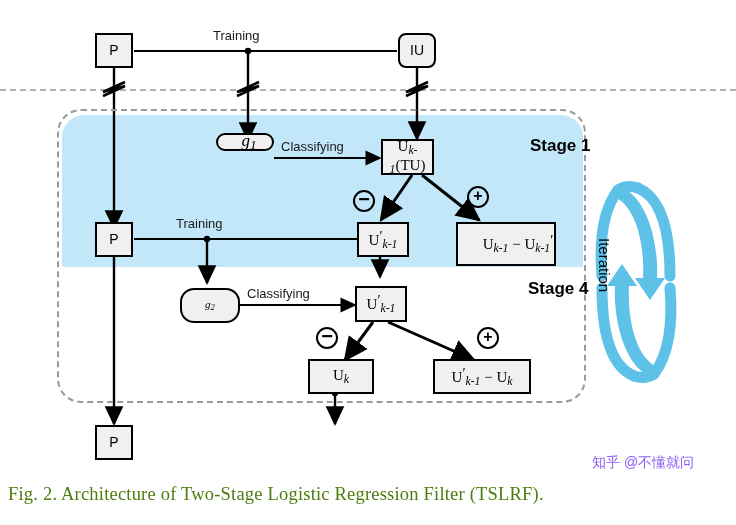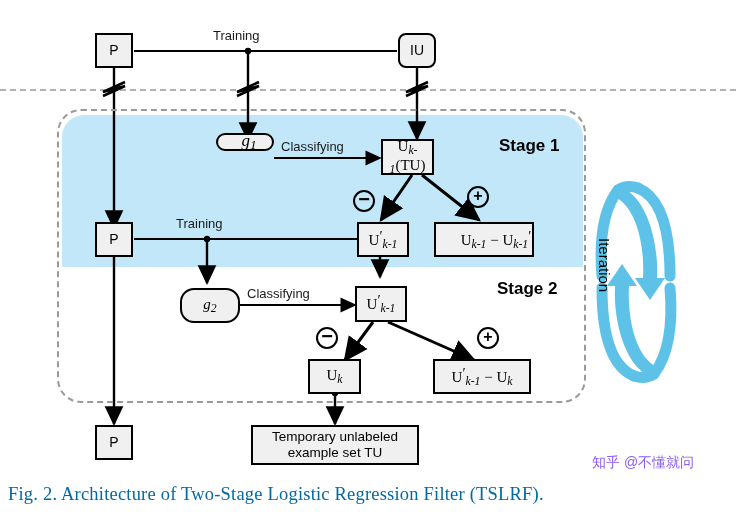--- a/index.html
+++ b/index.html
@@ -35,20 +35,21 @@
     z-index:7;
   }
   .stage-lbl{
     position:absolute;
     font-family:"Liberation Sans",sans-serif;
     font-weight:bold;
     font-size:17px;
     color:#000;
     white-space:nowrap;
     z-index:7;
+    margin-left:31px;
   }
 
   
   .badge{
     position:absolute;
     width:22px;height:22px;border-radius:50%;
     background:#ffffff;border:2px solid #000;
     box-sizing:border-box;
     display:flex;align-items:center;justify-content:center;
     font-family:"Liberation Sans",sans-serif;
@@ -95,21 +96,21 @@
     white-space:nowrap;
     z-index:9;
   }
 
   
   #caption{
     position:absolute;
     left:8px;top:484px;width:720px;
     font-family:"Liberation Serif",serif;
     font-size:18.5px;
-    color:#0369a1;
+    color:#4d7c0f;
     letter-spacing:0.2px;
     z-index:10;
   }
   #watermark{
     position:absolute;
     left:592px;top:454px;
     font-family:"Liberation Sans",sans-serif;
     font-size:14px;
     color:#8b5cf6;
     z-index:11;
@@ -245,59 +246,55 @@
     <span>−</span>
   </div>
   <div class="badge bluebg" style="left:467px;top:186px;">
     <span>+</span>
   </div>
 
   <div class="node" style="left:357px;top:222px;width:52px;height:35px;">
     <span>U<span class="prime">′</span><span class="sub">k-1</span></span>
   </div>
 
-  <div class="node" style="left:434px;top:222px;width:100px;height:35px;padding-left:24px;">
+  <div class="node" style="left:456px;top:222px;width:100px;height:44px;padding-left:24px;">
     <span>U<span class="sub">k-1</span> − U<span class="sub">k-1</span><span class="prime">′</span></span>
   </div>
 
-  <div class="stage-lbl" style="left:497px;top:279px;">Stage 2</div>
+  <div class="stage-lbl" style="left:497px;top:279px;">Stage 4</div>
 
   <div class="node rounded" style="left:180px;top:288px;width:60px;height:35px;
-        font-family:'Liberation Serif',serif;font-size:15px;">
+        font-family:'Liberation Serif',serif;font-size:11px;">
     <span>
       <i style="font-style:italic">g</i><span class="sub">2</span>
     </span>
   </div>
 
   <div class="lbl" style="left:247px;top:286px;">Classifying</div>
 
   <div class="node" style="left:355px;top:286px;width:52px;height:36px;">
     <span>U<span class="prime">′</span><span class="sub">k-1</span></span>
   </div>
 
   <div class="badge minus" style="left:316px;top:327px;">
     <span>−</span>
   </div>
   <div class="badge" style="left:477px;top:327px;">
     <span>+</span>
   </div>
 
-  <div class="node" style="left:308px;top:359px;width:53px;height:35px;">
+  <div class="node" style="left:308px;top:359px;width:66px;height:35px;">
     <span>U<span class="sub">k</span></span>
   </div>
 
   <div class="node" style="left:433px;top:359px;width:98px;height:35px;font-family:Liberation Serif, serif;">
     <span>U<span class="prime">′</span><span class="sub">k-1</span> − U<span class="sub">k</span></span>
   </div>
 
   <div class="node plain" style="left:95px;top:425px;width:38px;height:35px;">
     <span>P</span>
   </div>
 
-  <div class="node tu" style="left:251px;top:425px;width:168px;height:40px;flex-direction:column;">
-    <span>Temporary unlabeled</span>
-    <span>example set TU</span>
-  </div>
 
   <div id="caption">Fig. 2.   Architecture of Two-Stage Logistic Regression Filter (TSLRF).</div>
   <div id="watermark">知乎 @不懂就问</div>
 
 </div>
 
 </body></html>

